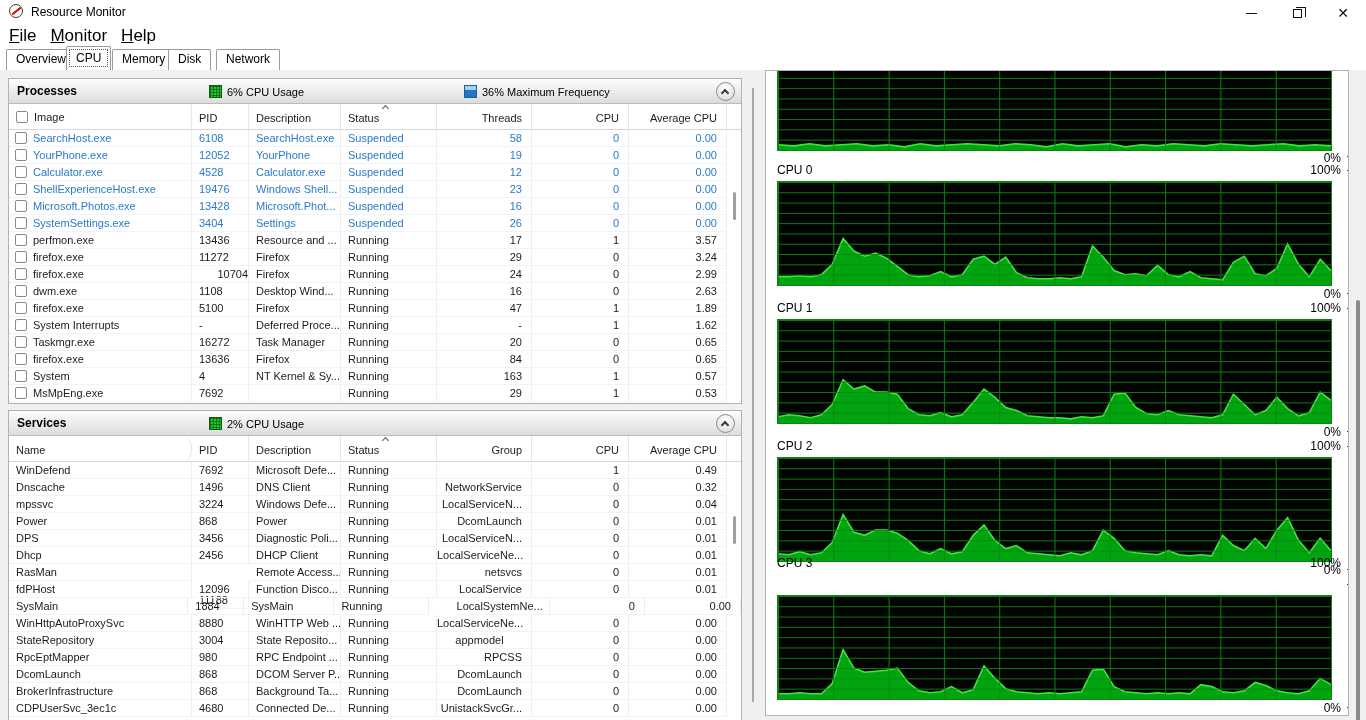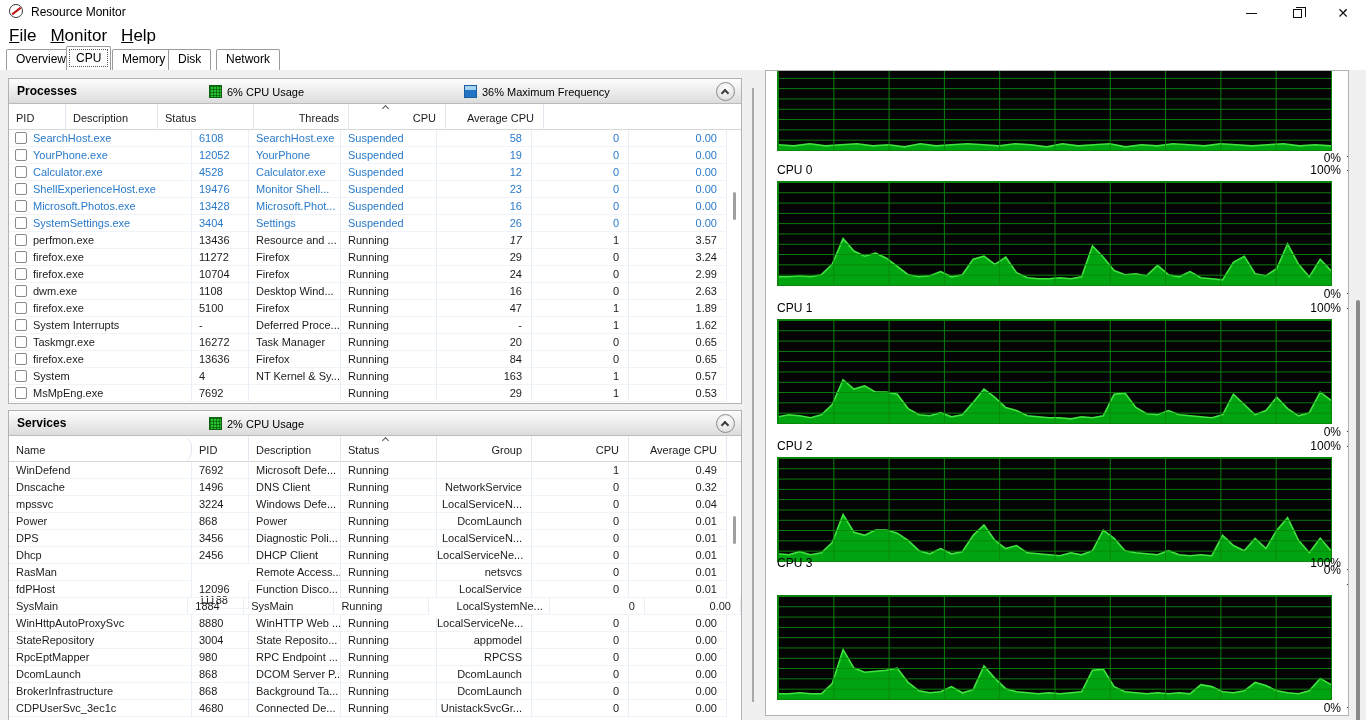--- a/index.html
+++ b/index.html
@@ -118,20 +118,24 @@
       </div>
       <div class="legend" style="left:455px;">
         <span class="chip blue"></span>
         <span>36% Maximum Frequency</span>
       </div>
       <div class="collapse-btn">
           <div class="chev"></div>
         </div>
     </div>
     <div class="cols-row" id="proc-cols">
+        <div class="hcell l namecell" style="width: 183px; padding-top: 0px; align-items: center;">
+          <span class="cbx"></span>
+          <span>Image</span>
+        </div>
         <div class="hcell l" style="width: 57px;">PID</div>
         <div class="hcell l" style="width: 92px;">Description</div>
         <div class="hcell l" style="width: 96px;">Status</div>
         <div class="hcell r" style="width: 95px;">Threads</div>
         <div class="hcell r" style="width: 97px;">CPU</div>
         <div class="hcell r" style="width: 98px;">Average CPU</div>
       </div>
     <div class="sort-chev" style="top:27px;"></div>
     <div class="rows" id="proc-rows">
         <div class="trow suspended">
@@ -169,21 +173,21 @@
           <div class="tcell r" style="width: 95px;">12</div>
           <div class="tcell r" style="width: 97px;">0</div>
           <div class="tcell r" style="width: 98px;">0.00</div>
         </div>
         <div class="trow suspended">
           <div class="tcell namecell" style="width: 183px;">
             <span class="cbx"></span>
             <span>ShellExperienceHost.exe</span>
           </div>
           <div class="tcell l" style="width: 57px;">19476</div>
-          <div class="tcell l" style="width: 92px;">Monitor Shell...</div>
+          <div class="tcell l" style="width: 92px;">Windows Shell...</div>
           <div class="tcell l" style="width: 96px;">Suspended</div>
           <div class="tcell r" style="width: 95px;">23</div>
           <div class="tcell r" style="width: 97px;">0</div>
           <div class="tcell r" style="width: 98px;">0.00</div>
         </div>
         <div class="trow suspended">
           <div class="tcell namecell" style="width: 183px;">
             <span class="cbx"></span>
             <span>Microsoft.Photos.exe</span>
           </div>
@@ -207,42 +211,42 @@
           <div class="tcell r" style="width: 98px;">0.00</div>
         </div>
         <div class="trow">
           <div class="tcell namecell" style="width: 183px;">
             <span class="cbx"></span>
             <span>perfmon.exe</span>
           </div>
           <div class="tcell l" style="width: 57px;">13436</div>
           <div class="tcell l" style="width: 92px;">Resource and ...</div>
           <div class="tcell l" style="width: 96px;">Running</div>
-          <div class="tcell r" style="width: 95px; font-style: italic;">17</div>
+          <div class="tcell r" style="width: 95px;">17</div>
           <div class="tcell r" style="width: 97px;">1</div>
           <div class="tcell r" style="width: 98px;">3.57</div>
         </div>
         <div class="trow">
           <div class="tcell namecell" style="width: 183px;">
             <span class="cbx"></span>
             <span>firefox.exe</span>
           </div>
           <div class="tcell l" style="width: 57px;">11272</div>
           <div class="tcell l" style="width: 92px;">Firefox</div>
           <div class="tcell l" style="width: 96px;">Running</div>
           <div class="tcell r" style="width: 95px;">29</div>
           <div class="tcell r" style="width: 97px;">0</div>
           <div class="tcell r" style="width: 98px;">3.24</div>
         </div>
         <div class="trow">
           <div class="tcell namecell" style="width: 183px;">
             <span class="cbx"></span>
             <span>firefox.exe</span>
           </div>
-          <div class="tcell l" style="width: 57px;">10704</div>
+          <div class="tcell l" style="width: 57px; text-align: right;">10704</div>
           <div class="tcell l" style="width: 92px;">Firefox</div>
           <div class="tcell l" style="width: 96px;">Running</div>
           <div class="tcell r" style="width: 95px;">24</div>
           <div class="tcell r" style="width: 97px;">0</div>
           <div class="tcell r" style="width: 98px;">2.99</div>
         </div>
         <div class="trow">
           <div class="tcell namecell" style="width: 183px;">
             <span class="cbx"></span>
             <span>dwm.exe</span>
@@ -440,21 +444,21 @@
           <div class="tcell l" style="width: 96px;">Running</div>
           <div class="tcell r" style="width: 95px;">LocalServiceNe...</div>
           <div class="tcell r" style="width: 97px;">0</div>
           <div class="tcell r" style="width: 98px;">0.00</div>
         </div>
         <div class="trow">
           <div class="tcell l" style="width: 183px;">StateRepository</div>
           <div class="tcell l" style="width: 57px;">3004</div>
           <div class="tcell l" style="width: 92px;">State Reposito...</div>
           <div class="tcell l" style="width: 96px;">Running</div>
-          <div class="tcell r" style="width: 95px;">appmodel</div>
+          <div class="tcell r" style="width: 95px; text-align: center;">appmodel</div>
           <div class="tcell r" style="width: 97px;">0</div>
           <div class="tcell r" style="width: 98px;">0.00</div>
         </div>
         <div class="trow">
           <div class="tcell l" style="width: 183px;">RpcEptMapper</div>
           <div class="tcell l" style="width: 57px;">980</div>
           <div class="tcell l" style="width: 92px;">RPC Endpoint ...</div>
           <div class="tcell l" style="width: 96px;">Running</div>
           <div class="tcell r" style="width: 95px;">RPCSS</div>
           <div class="tcell r" style="width: 97px;">0</div>

